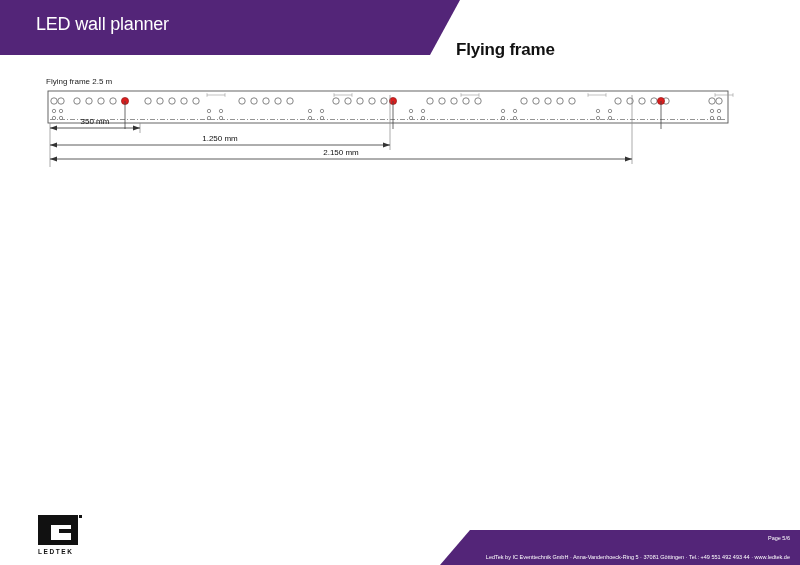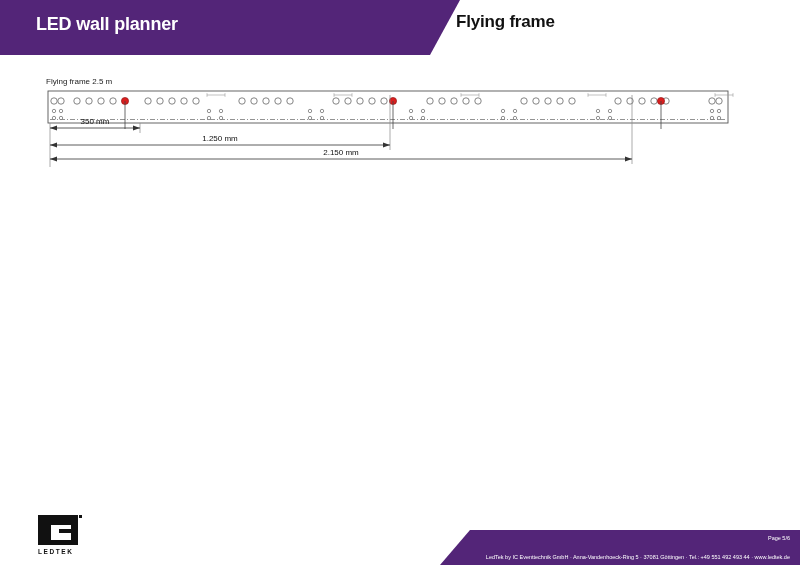--- a/index.html
+++ b/index.html
@@ -26,28 +26,28 @@
     position: absolute;
     left: 0; top: 0;
     width: 460px; height: 55px;
     background: #532578;
     clip-path: polygon(0 0, 460px 0, 430px 55px, 0 55px);
   }
   #header-title {
     position: absolute;
     left: 36px; top: 14px;
     font-size: 18px;
-    font-weight: bold;
+    font-weight: normal;
     color: #ffffff;
     letter-spacing: -0.2px;
     white-space: nowrap;
   }
   #header-subtitle {
     position: absolute;
-    left: 456px; top: 12px;
+    left: 456px; top: 40px;
     font-size: 17px;
     font-weight: bold;
     color: #111111;
     letter-spacing: -0.2px;
     white-space: nowrap;
   }
 
   
   #drawing {
     position: absolute;

